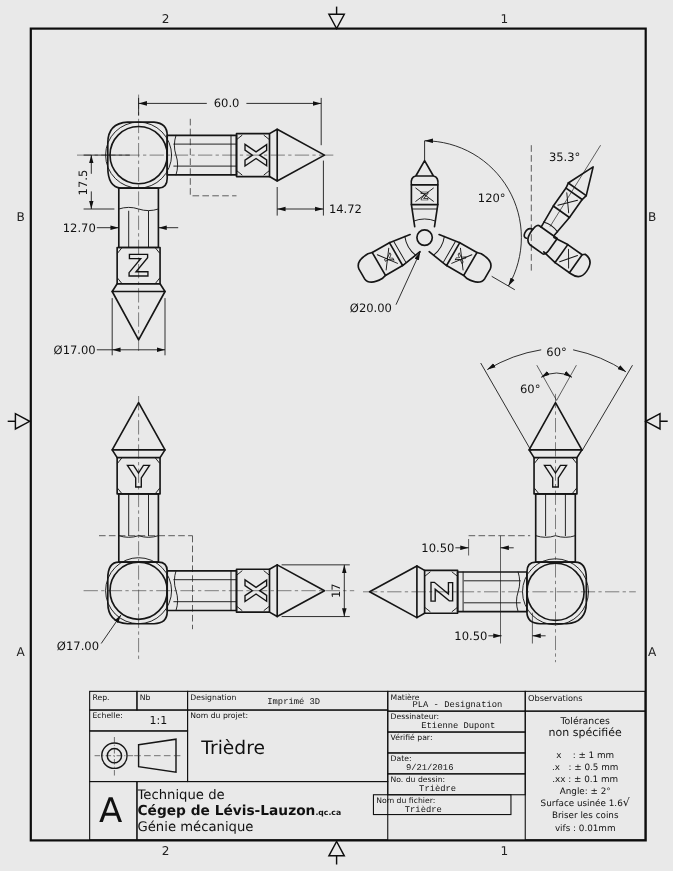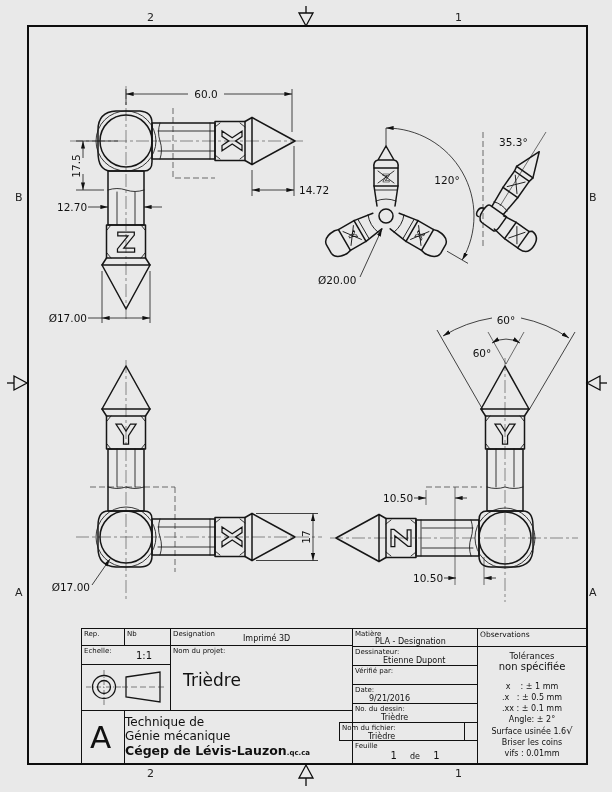--- a/index.html
+++ b/index.html
@@ -21,21 +21,21 @@
   .smletter  { font:bold 10px "DejaVu Sans", sans-serif; fill:none; stroke:#111; stroke-width:0.65; }
 
   
   .zl { position:absolute; z-index:2; font-size:11px; color:#222; }
 
   
   .tb { position:absolute; left:81px; top:628px; width:506px; height:136px; z-index:2;padding-left:24px; }
   .cell { position:absolute; border:1px solid #111; box-sizing:border-box;
           color:#111; background:transparent; overflow:hidden; }
   .lbl { position:absolute; left:2px; top:1px; font-size:7px; white-space:nowrap; }
-  .val8 { font-size:8px; white-space:nowrap; }
+  .val8 { font-size:8px; white-space:nowrap;font-family:Liberation Mono, monospace; }
   .tolline { font-size:8px; line-height:11px; white-space:pre; }
 </style>
 </head>
 <body>
 
 <div class="page">
 
 <svg class="canvas" width="612" height="792" viewBox="0 0 612 792">
   <defs>
     <marker id="ar" viewBox="0 0 10 6" refX="9.5" refY="3" markerWidth="10" markerHeight="6" orient="auto-start-reverse">
@@ -335,52 +335,44 @@
   <div class="cell" style="left:89px;top:17px;width:183px;height:66px">
     <span class="lbl">Nom du projet:</span>
     <div style="position:absolute;left:12px;top:24px;font-size:17px">Trièdre</div>
   </div>
 
   <div class="cell" style="left:0;top:82px;width:44px;height:54px">
     <div style="position:absolute;left:8px;top:8px;font-size:31px">A</div>
   </div>
   <div class="cell" style="left:43px;top:82px;width:229px;height:54px;text-align:left">
     <div style="font-size:12px;margin-top:4px">Technique de</div>
-    <div style="font-size:12px">Génie mécanique</div>
     <div style="font-size:12.5px;font-weight:bold;white-space:nowrap">
       <span>Cégep de Lévis-Lauzon</span><span style="font-size:7px;font-weight:bold">.qc.ca</span>
     </div>
+    <div style="font-size:12px">Génie mécanique</div>
   </div>
 
   <div class="cell" style="left:271px;top:18px;width:126px;height:20px">
     <span class="lbl">Dessinateur:</span>
     <span class="val8" style="position:absolute;left:30px;top:9px">Etienne Dupont</span>
   </div>
   <div class="cell" style="left:271px;top:37px;width:126px;height:20px">
     <span class="lbl">Vérifié par:</span>
   </div>
   <div class="cell" style="left:271px;top:56px;width:126px;height:20px">
     <span class="lbl">Date:</span>
     <span class="val8" style="position:absolute;left:16px;top:9px">9/21/2016</span>
   </div>
   <div class="cell" style="left:271px;top:75px;width:126px;height:20px">
     <span class="lbl">No. du dessin:</span>
     <span class="val8" style="position:absolute;left:28px;top:9px">Trièdre</span>
   </div>
   <div class="cell" style="left:258px;top:94px;width:126px;height:19px">
     <span class="lbl">Nom du fichier:</span>
     <span class="val8" style="position:absolute;left:28px;top:9px">Trièdre</span>
-  </div>
-  <div class="cell" style="left:271px;top:112px;width:126px;height:24px">
-    <span class="lbl">Feuille</span>
-    <div style="position:absolute;left:0;top:9px;width:100%;text-align:center;font-size:10px">
-      <span>1</span>
-      <span style="font-size:8px;margin:0 10px">de</span>
-      <span>1</span>
-    </div>
   </div>
 
   <div class="cell" style="left:396px;top:18px;width:110px;height:118px;text-align:center">
     <div style="font-size:8.5px;margin-top:4px">Tolérances</div>
     <div style="font-size:10px">non spécifiée</div>
     <div class="tolline" style="margin-top:9px">x    : ± 1 mm</div>
     <div class="tolline">.x   : ± 0.5 mm</div>
     <div class="tolline">.xx : ± 0.1 mm</div>
     <div class="tolline">Angle: ± 2°</div>
     <div style="font-size:8px;line-height:11px;white-space:nowrap">

